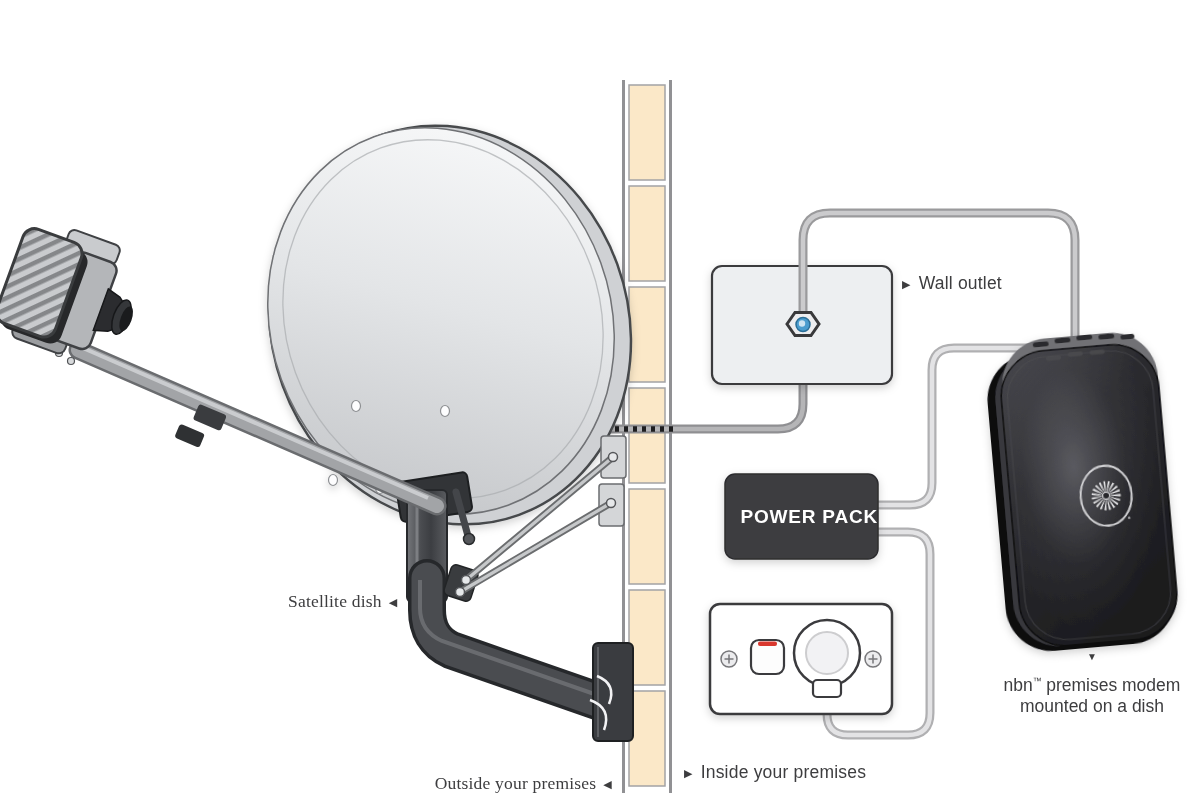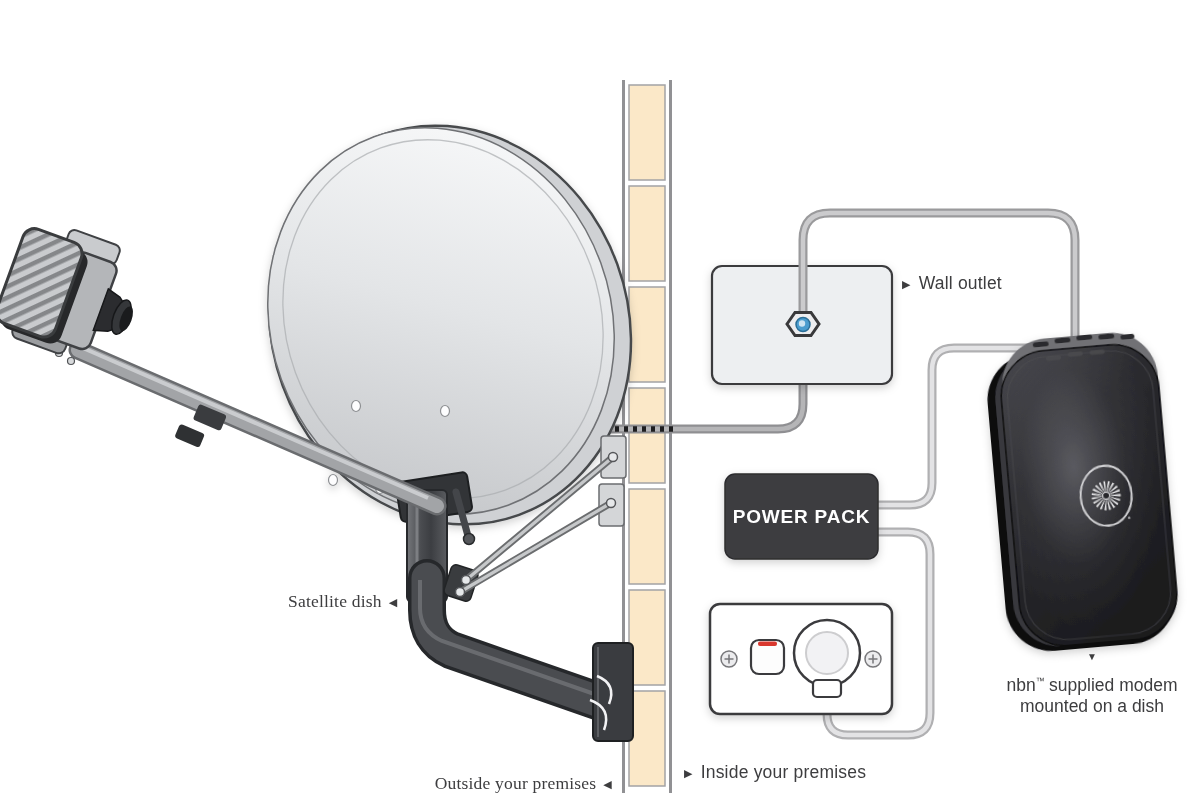--- a/index.html
+++ b/index.html
@@ -5,21 +5,21 @@
   html,body{margin:0;padding:0;background:#fff;}
   .stage{position:relative;width:1200px;height:799px;background:#fff;overflow:hidden;
          font-family:"Liberation Sans", sans-serif;margin-top:40px;}
   .stage svg{position:absolute;left:0;top:0;}
   .lbl{position:absolute;color:var(--text,#3d3d3f);font-size:17.5px;letter-spacing:.2px;
        white-space:nowrap;}
   .pointer{font-size:11px;position:relative;top:-1.5px;}
   .pointer.pre{margin-right:8px;}
   .pointer.post{margin-left:7px;}
   .pack-label{position:absolute;left:725px;top:434px;width:153px;height:85px;
-       display:flex;align-items:center;justify-content:center;color:#fff;
+       display:flex;align-items:center;justify-content:flex-end;color:#fff;
        font-size:19px;font-weight:bold;letter-spacing:.8px;}
   .modem-caption{position:absolute;left:972px;top:606px;width:240px;text-align:center;
        color:var(--text,#3d3d3f);font-size:17.5px;line-height:21px;}
   .modem-caption .down{font-size:10px;display:block;margin-bottom:4px;}
   .modem-caption .brand{font-weight:normal;}
   .modem-caption .sup{font-size:9px;vertical-align:super;}
   .modem-caption .rest{margin-left:.25em;}
   .brick{fill:var(--brick,#fbe8c8);stroke:#a3a3a5;stroke-width:1.5;}
   .pack-box{fill:var(--pack,#3d3d40);}
   .hex-blue{fill:var(--blue,#4a9cce);}
@@ -234,16 +234,16 @@
 <div class="lbl" style="right:588px;top:733px;font-family:Liberation Serif, serif;">
   <span>Outside your premises</span><span class="pointer post">◀</span>
 </div>
 
 <div class="lbl" style="left:684px;top:722px;">
   <span class="pointer pre">▶</span><span>Inside your premises</span>
 </div>
 
 <div class="modem-caption">
   <span class="down">▼</span>
-  <span><span class="brand">nbn</span><span class="sup">™</span><span class="rest">supplied modem</span></span><br>
+  <span><span class="brand">nbn</span><span class="sup">™</span><span class="rest">premises modem</span></span><br>
   <span>mounted on a dish</span>
 </div>
 </div>
 
 </body></html>

